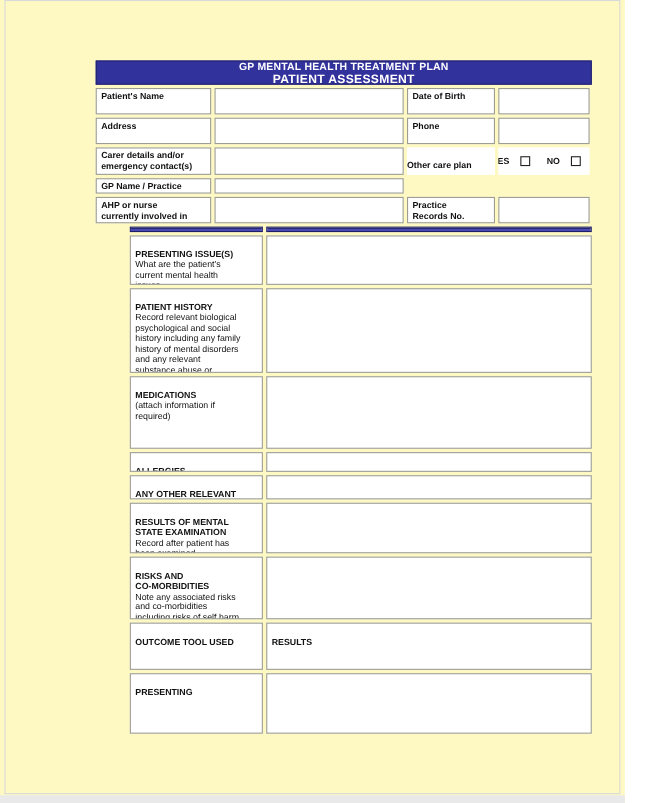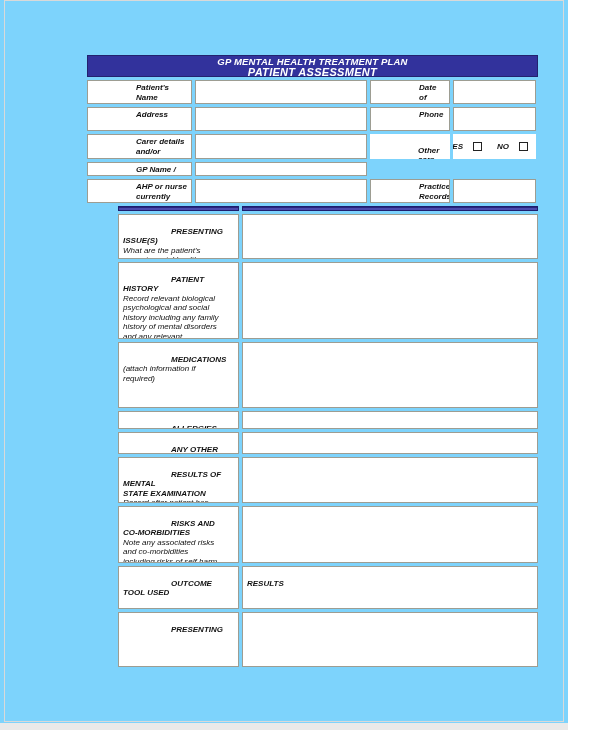--- a/index.html
+++ b/index.html
@@ -9,40 +9,40 @@
     --page-edge:#d9d9d9;
     --bottom-strip:#e9e9e9;
     --ink:#111111;
   }
   html,body{margin:0;padding:0;}
   body{
     width:600px;height:730px;background:#ffffff;
     font-family:"Liberation Sans", sans-serif;color:var(--ink);
     overflow:hidden;
   }
-  .page{position:relative;width:568px;height:730px;background:#7dd3fc;font-style:italic;}
+  .page{position:relative;width:568px;height:730px;background:#fef9c3;}
   .frame{
     position:absolute;left:4px;top:0;right:4px;bottom:8px;
     border:1px solid var(--page-edge);pointer-events:none;
   }
   .bottom-strip{
     position:absolute;left:0;right:0;bottom:0;height:7px;
     background:var(--bottom-strip);
   }
   .form{
     position:absolute;left:87px;top:55px;width:451px;
   }
   .row{display:flex;gap:3px;margin-bottom:3px;}
   .cell{
     box-sizing:border-box;background:#ffffff;
     border:1px solid var(--cell-border);
     padding:2px 4px;font-size:8px;line-height:9.5px;
     white-space:pre-line;overflow:hidden;
   }
-  .lbl{font-weight:bold;padding-left:48px;}
+  .lbl{font-weight:bold;}
   .note{font-weight:normal;}
   .banner{
     box-sizing:border-box;width:100%;height:22px;
     background:var(--banner-bg);border:1px solid #22226e;
     color:#ffffff;text-align:center;font-weight:bold;
   }
   .banner .l1{font-size:9.5px;line-height:11px;letter-spacing:.2px;}
   .banner .l2{font-size:11px;line-height:11px;letter-spacing:.3px;}
   .c1{width:105px;}
   .c2{width:172px;}

